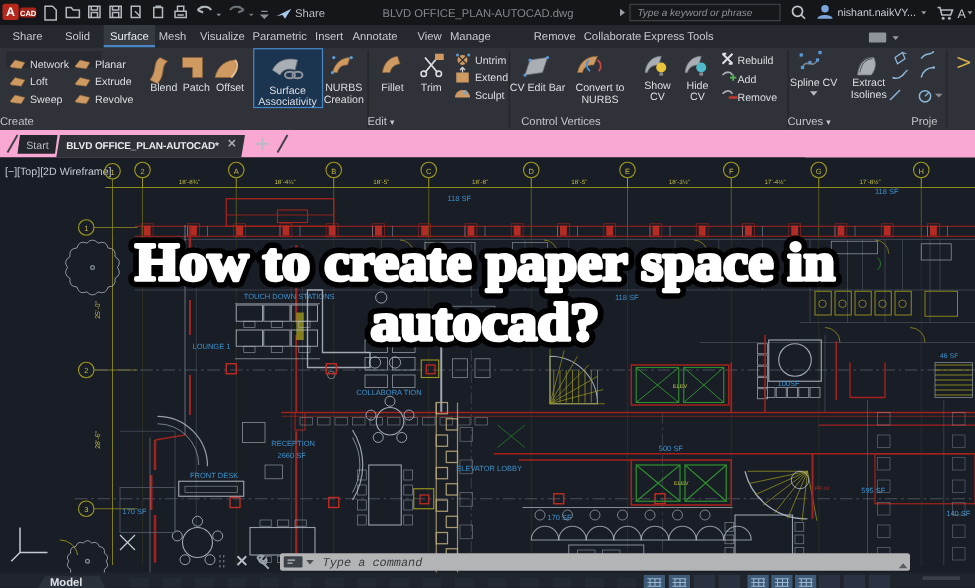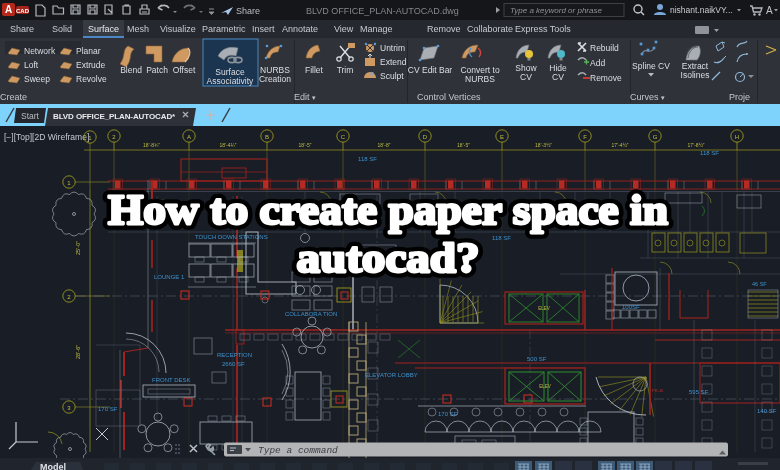--- a/index.html
+++ b/index.html
@@ -1,20 +1,20 @@
 <!DOCTYPE html>
 <html><head><meta charset="utf-8"><style>
 *{margin:0;padding:0;box-sizing:border-box}
 html,body{width:780px;height:470px;overflow:hidden;background:#181d26;
  font-family:"Liberation Sans",sans-serif;-webkit-font-smoothing:antialiased}
 .abs{position:absolute}
 #titlebar{position:absolute;left:0;top:0;width:780px;height:20px;background:#15161a;color:#9ea3ab}
 #menurow{position:absolute;left:0;top:20px;width:780px;height:18px;background:#25282e;color:#c7cbd1;font-size:9px}
 #ribbon{position:absolute;left:0;top:38px;width:780px;height:66px;background:#2f3339;color:#dcdfe3;font-size:8.5px}
-#tabbar{position:absolute;left:0;top:104px;width:780px;height:22px;background:#7dd3fc}
+#tabbar{position:absolute;left:0;top:104px;width:780px;height:22px;background:#f9a8d4}
 #draw{position:absolute;left:0;top:126px;width:644px;height:344px;background:#181d26}
 .plabel{position:absolute;bottom:2px;width:100%;color:#c3c6cb;font-size:9px}
 .psep{position:absolute;top:2px;bottom:1px;width:1px;background:#222529}
 </style></head><body>
 <div id="titlebar">
     <svg class="abs" style="left:0;top:0" width="780" height="20">
       <rect x="2" y="3" width="13" height="13" rx="2" fill="#b6271c"></rect>
       <text x="8.5" y="13" font-size="10" font-weight="bold" fill="#fff" text-anchor="middle">A</text>
       <rect x="16" y="6" width="13" height="8" rx="2" fill="#a3241b"></rect>
       <text x="22.5" y="12.5" font-size="6" font-weight="bold" fill="#fff" text-anchor="middle">CAD</text>

